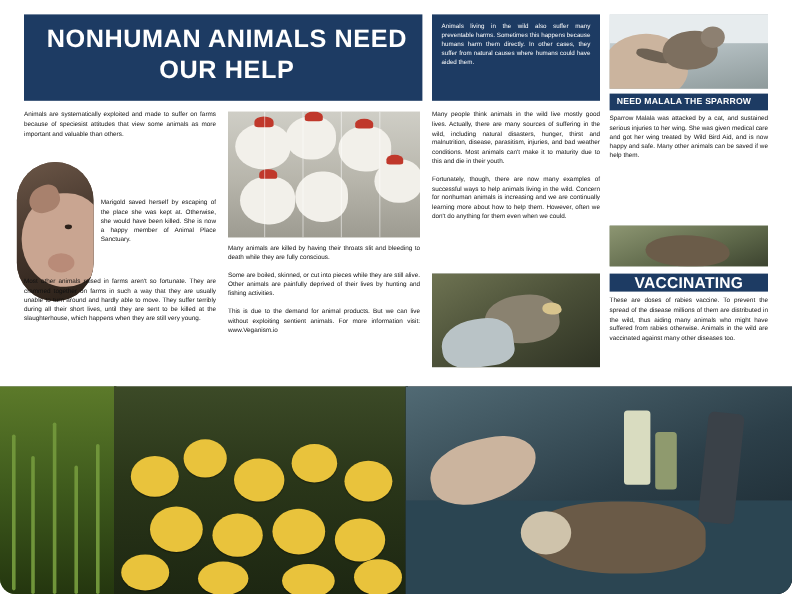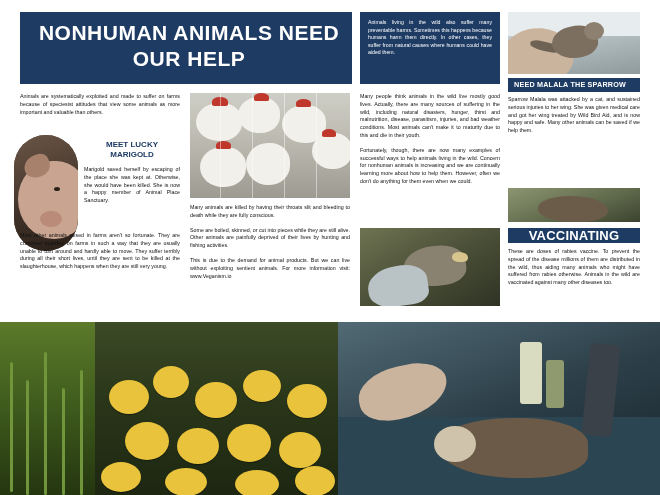--- a/index.html
+++ b/index.html
@@ -12,20 +12,21 @@
     background: #ffffff;
     font-family: "Liberation Sans", sans-serif;
     overflow: hidden;
   }
   .page {
     position: relative;
     width: 660px;
     height: 495px;
     background: #ffffff;
     overflow: hidden;
+    border-radius: 13px;
   }
 
   
   .banner {
     position: absolute;
     left: 20px;
     top: 12px;
     width: 332px;
     height: 72px;
     background: #1d3b63;
@@ -546,21 +547,20 @@
   <div class="left-intro">Animals are systematically exploited and made to suffer on farms because of speciesist attitudes that view some animals as more important and valuable than others.</div>
 
   <div class="pig-photo">
     <div class="pig-bg"></div>
     <div class="pig-body"></div>
     <div class="pig-ear"></div>
     <div class="pig-snout"></div>
     <div class="pig-eye"></div>
   </div>
 
-  <div class="lucky-head">MEET LUCKY MARIGOLD</div>
   <div class="lucky-text">Marigold saved herself by escaping of the place she was kept at. Otherwise, she would have been killed. She is now a happy member of Animal Place Sanctuary.</div>
   <div class="left-text-2">Most other animals raised in farms aren't so fortunate. They are crammed together on farms in such a way that they are usually unable to turn around and hardly able to move. They suffer terribly during all their short lives, until they are sent to be killed at the slaughterhouse, which happens when they are still very young.</div>
 
   <div class="mid-photo">
     <div class="cage-bg"></div>
     <div class="chicken" style="left:6px;  top:10px; width:46px; height:38px;"></div>
     <div class="chicken" style="left:48px; top:4px;  width:42px; height:36px;"></div>
     <div class="chicken" style="left:92px; top:12px; width:44px; height:38px;"></div>
     <div class="chicken" style="left:122px;top:40px; width:40px; height:36px;"></div>
     <div class="chicken" style="left:10px; top:54px; width:46px; height:40px;"></div>

